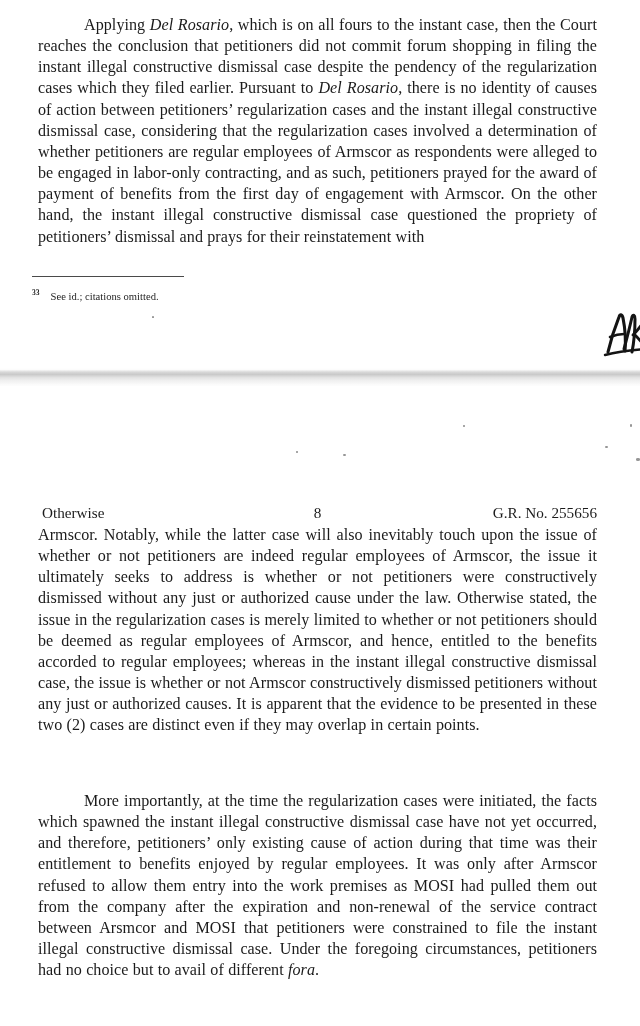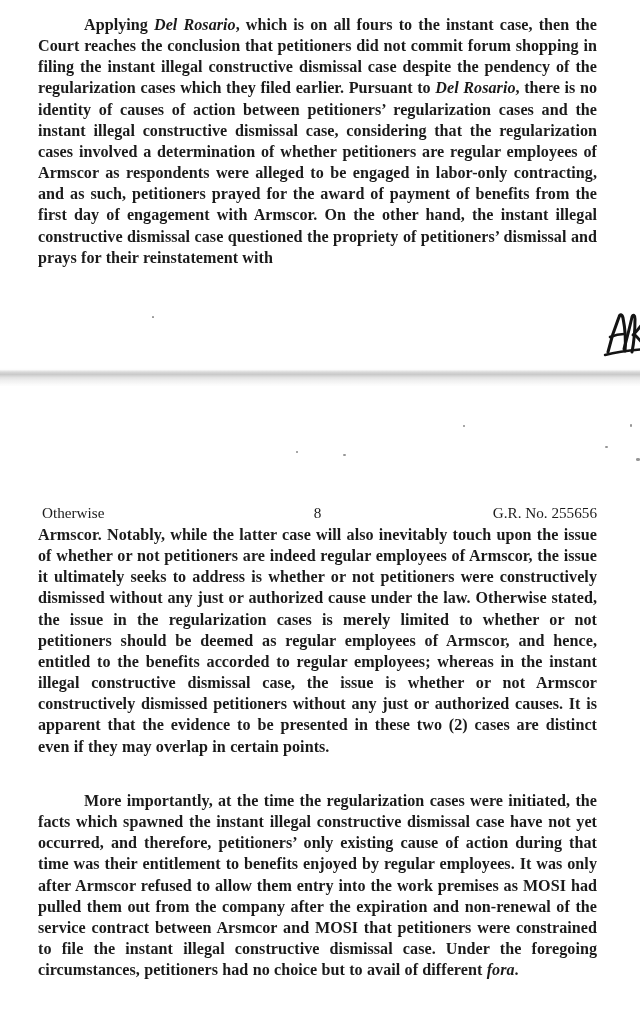--- a/index.html
+++ b/index.html
@@ -59,21 +59,20 @@
     width: 559px;
   }
   p.body {
     margin: 0;
     font-size: 16.1px;
     line-height: 21.15px;
     text-align: justify;
     text-justify: inter-word;
     letter-spacing: 0.05px;
     word-spacing: 0.2px;
-    font-weight: bold;
     -webkit-font-smoothing: antialiased;
   }
   p.body.indent { text-indent: 46px; }
   .ital { font-style: italic; }
 
   
   #footnote-block {
     position: absolute;
     left: 32px;
     top: 276px;
@@ -133,20 +132,24 @@
 </style>
 </head>
 <body>
 
 <div class="sheet" id="page-upper">
 
   <div class="textcol" style="top: 14px;">
     <p class="body indent"><span>Applying </span><span class="ital">Del Rosario</span><span>, which is on all fours to the instant case, then the Court reaches the conclusion that petitioners did not commit forum shopping in filing the instant illegal constructive dismissal case despite the pendency of the regularization cases which they filed earlier. Pursuant to </span><span class="ital">Del Rosario</span><span>, there is no identity of causes of action between petitioners’ regularization cases and the instant illegal constructive dismissal case, considering that the regularization cases involved a determination of whether petitioners are regular employees of Armscor as respondents were alleged to be engaged in labor-only contracting, and as such, petitioners prayed for the award of payment of benefits from the first day of engagement with Armscor. On the other hand, the instant illegal constructive dismissal case questioned the propriety of petitioners’ dismissal and prays for their reinstatement with</span></p>
   </div>
 
+  <div id="footnote-block">
+    <div id="footnote-rule"></div>
+    <div class="footnote-line"><span class="fn-num">33</span><span>See id.; citations omitted.</span></div>
+  </div>
 
   <div id="initials">
     <svg width="60" height="52" viewBox="0 0 60 52" aria-hidden="true">
       <g fill="none" stroke="#141414" stroke-linecap="round" stroke-linejoin="round">
         <path d="M6 44 C9 31, 13 19, 17 9 C18 6, 20 6, 21 10 C23 20, 24 32, 23 43" stroke-width="3.1"></path>
         <path d="M8 29 C13 27, 18 26, 22 26" stroke-width="2.6"></path>
         <path d="M22 41 C25 30, 28 18, 30 9 C31 6, 33 7, 33 11 C33 22, 32 34, 30 44" stroke-width="3"></path>
         <path d="M31 27 C36 22, 41 15, 45 9" stroke-width="2.8"></path>
         <path d="M33 27 C38 32, 43 38, 47 45" stroke-width="2.8"></path>
         <path d="M45 10 C47 20, 48 31, 47 42" stroke-width="3"></path>

